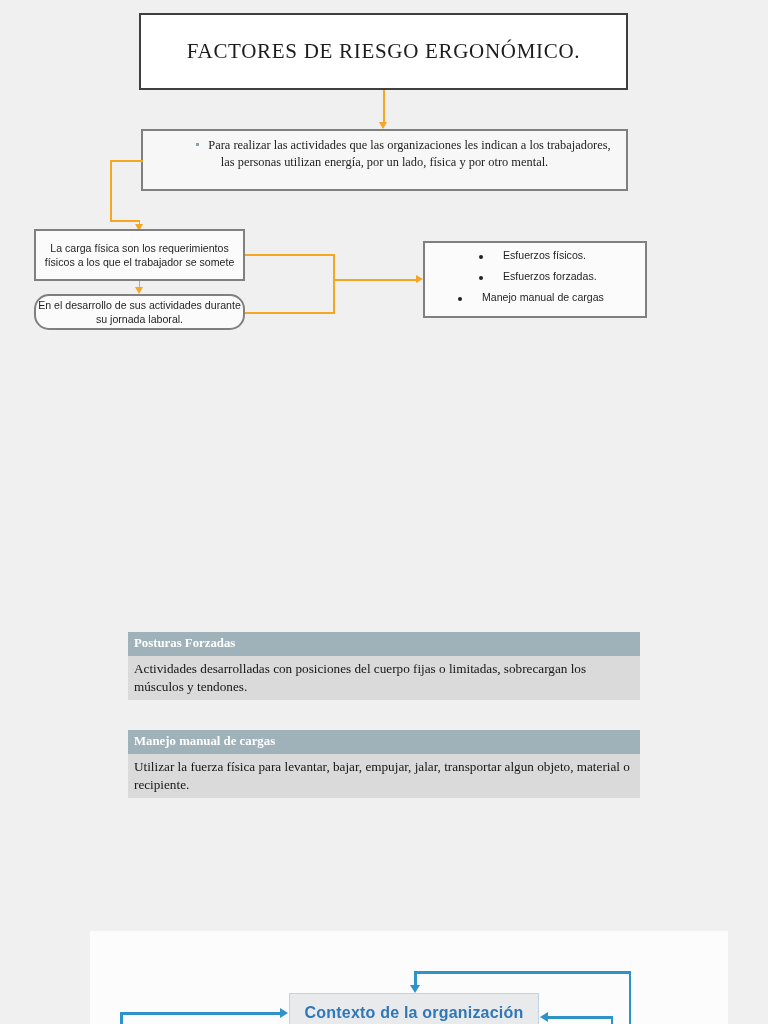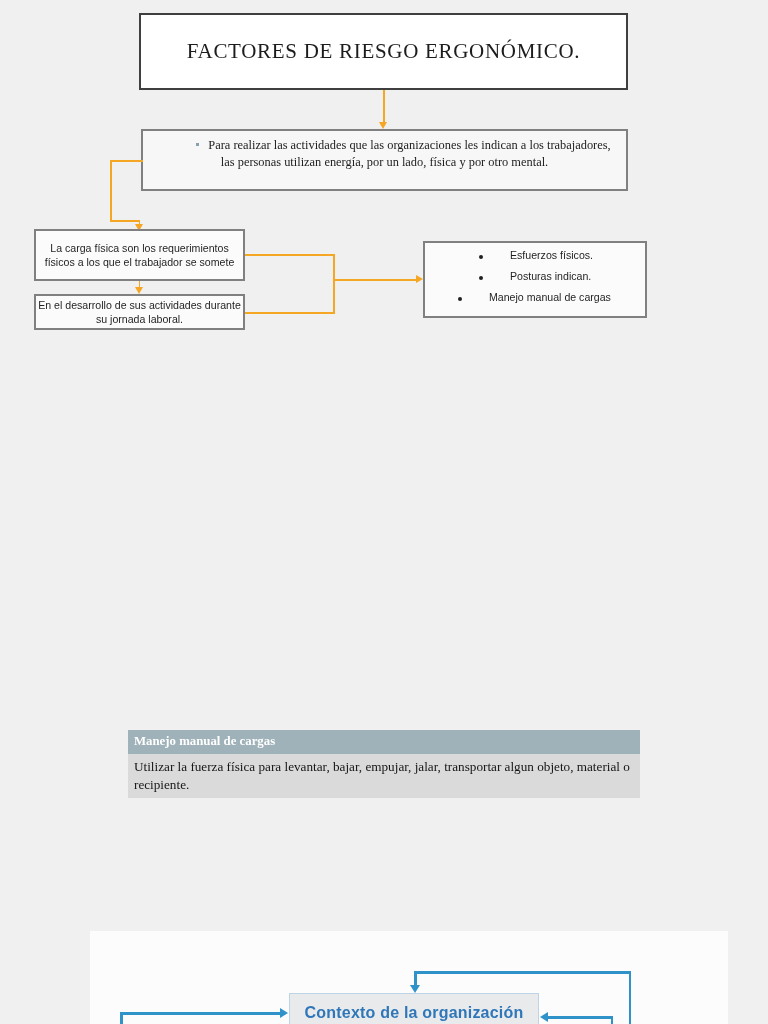--- a/index.html
+++ b/index.html
@@ -77,36 +77,36 @@
     align-items: center;
     justify-content: center;
     text-align: center;
     font-family: "Liberation Sans", sans-serif;
     font-size: 10.6px;
     line-height: 14px;
     color: #1f1f1f;
     padding: 2px 2px;
   }
   .box-carga { left: 34px; top: 229px; width: 211px; height: 52px; }
-  .box-desarrollo { left: 34px; top: 294px; width: 211px; height: 36px; }
+  .box-desarrollo { left: 34px; top: 294px; width: 211px; height: 36px; border-radius: 15px; }
 
   .box-list {
     position: absolute;
     left: 423px; top: 241px;
     width: 224px; height: 77px;
     background: #fbfbfb;
     border: 2px solid #808080;
     box-sizing: border-box;
     padding: 6px 0 0 0;
     font-family: "Liberation Sans", sans-serif;
     font-size: 10.6px;
     color: #1f1f1f;
   }
   .box-list ul { margin: 0; padding: 0; list-style: none; }
-  .box-list li { display: flex; align-items: baseline; margin: 0 0 9px 0; gap: 7px; }
+  .box-list li { display: flex; align-items: baseline; margin: 0 0 9px 0; }
   .box-list li .dot { width: 4px; height: 4px; background: #202020; border-radius: 50%; flex: none; margin-right: 20px; }
   .box-list li.i0 { padding-left: 54px; }
   .box-list li.i1 { padding-left: 54px; }
   .box-list li.i2 { padding-left: 33px; margin-bottom: 0; }
 
   
   .ln { position: absolute; background: #f5a623; }
   .ah { position: absolute; width: 0; height: 0; }
   .ah-down { border-left: 4.5px solid transparent; border-right: 4.5px solid transparent; border-top: 7px solid #f5a623; }
   .ah-right { border-top: 4.5px solid transparent; border-bottom: 4.5px solid transparent; border-left: 7px solid #f5a623; }
@@ -214,33 +214,37 @@
     <div class="ah ah-right" style="left:416px; top:275.4px;"></div>
 
     <div class="box-list">
       <ul>
         <li class="i0">
             <span class="dot"></span>
             <span>Esfuerzos físicos.</span>
           </li>
         <li class="i1">
             <span class="dot"></span>
-            <span>Posturas indican.</span>
+            <span>Esfuerzos forzadas.</span>
           </li>
         <li class="i2">
             <span class="dot"></span>
             <span>Manejo manual de cargas</span>
           </li>
       </ul>
     </div>
   </div>
 
   <div class="tables">
 
 
+    <div class="tbl tbl-2">
+      <div class="hdr">Posturas Forzadas</div>
+      <div class="row dk">Actividades desarrolladas con posiciones del cuerpo fijas o limitadas, sobrecargan los músculos y tendones.</div>
+    </div>
 
     <div class="tbl tbl-3">
       <div class="hdr">Manejo manual de cargas</div>
       <div class="row dk">Utilizar la fuerza física para levantar, bajar, empujar, jalar, transportar algun objeto, material o recipiente.</div>
     </div>
   </div>
 
   <div class="bottom">
 
     <div class="bl" style="left:324px; top:40px; width:217px; height:2.5px;"></div>

